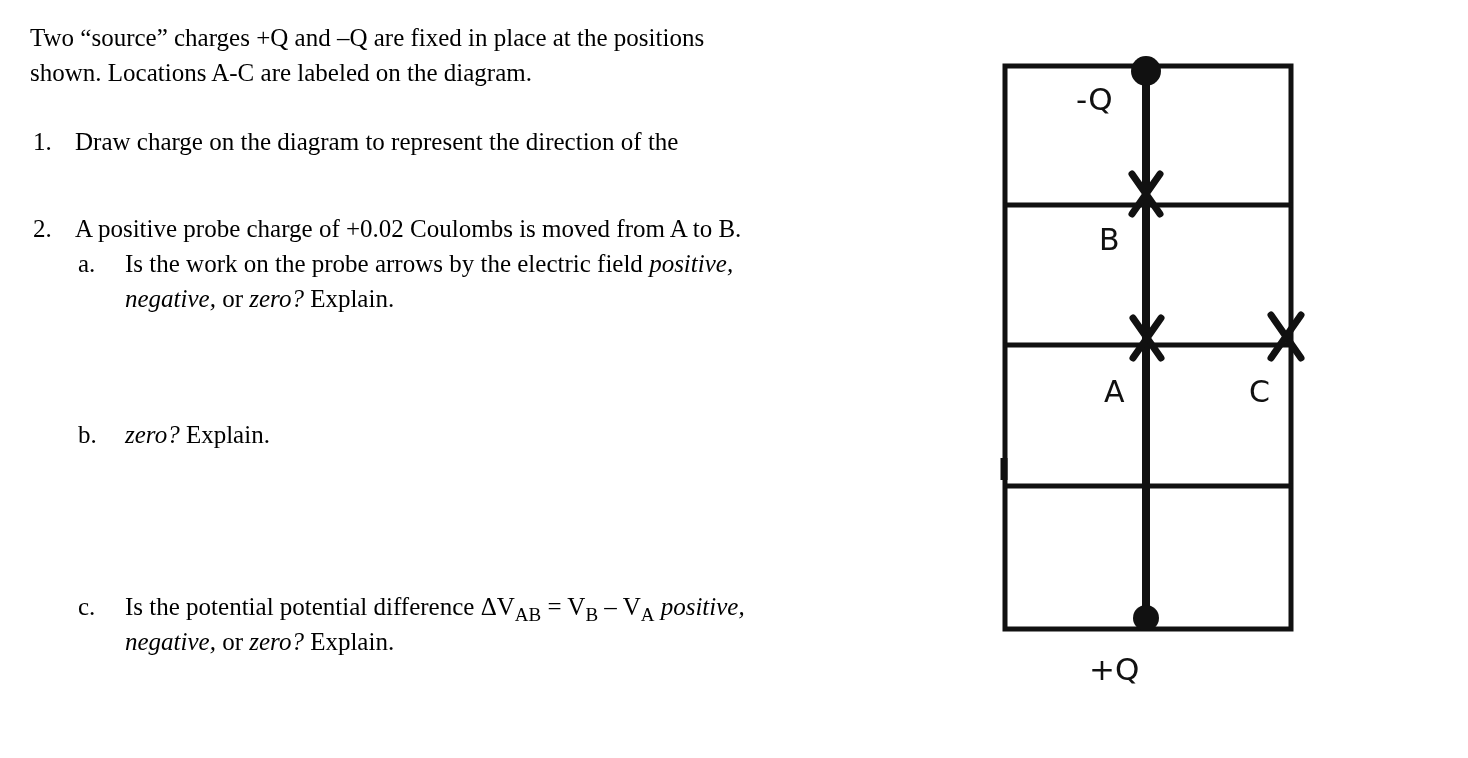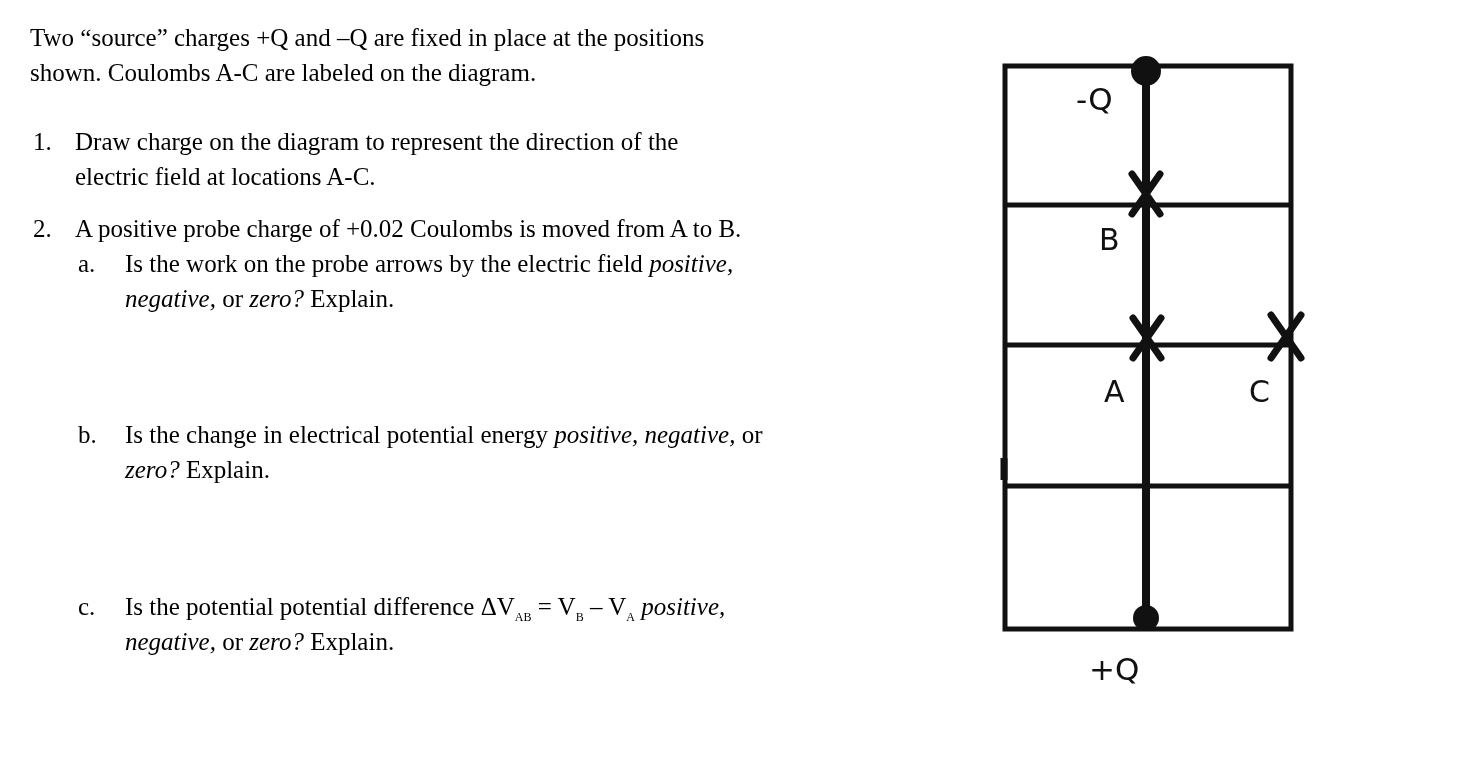--- a/index.html
+++ b/index.html
@@ -20,21 +20,21 @@
     position: absolute;
     font-size: 25px;
     line-height: 35px;
     white-space: nowrap;
   }
   .line { display: block; }
   .num-item { display: flex; }
   .num { flex: none; width: 42px; }
   .sub-num { flex: none; width: 47px; }
   .i { font-style: italic; }
-  sub.vsub { font-size: 12px; line-height: 0; }
+  sub.vsub { font-size: 19px; line-height: 0; }
   
   .intro  { left: 30px;  top: 20px;  }
   .item1  { left: 33px;  top: 124px; }
   .item2  { left: 33px;  top: 211px; }
   .suba   { left: 78px;  top: 246px; }
   .subb   { left: 78px;  top: 417px; }
   .subc   { left: 78px;  top: 589px; }
   
   .diagram {
     position: absolute;
@@ -48,28 +48,27 @@
   .diagram .charge-label { font-size: 31px; }
   .diagram .point-label  { font-size: 30px; }
 </style>
 </head>
 <body>
 
 <div class="page">
 
   <div class="block intro">
     <span class="line">Two “source” charges +Q and –Q are fixed in place at the positions</span>
-    <span class="line">shown. Coulombs A-C are labeled on the diagram.</span>
+    <span class="line">shown. Locations A-C are labeled on the diagram.</span>
   </div>
 
   <div class="block item1 num-item">
     <span class="num">1.</span>
     <span class="body">
       <span class="line">Draw charge on the diagram to represent the direction of the</span>
-      <span class="line">electric field at locations A-C.</span>
     </span>
   </div>
 
   <div class="block item2 num-item">
     <span class="num">2.</span>
     <span class="body">
       <span class="line">A positive probe charge of +0.02 Coulombs is moved from A to B.</span>
     </span>
   </div>
 
@@ -77,21 +76,20 @@
     <span class="sub-num">a.</span>
     <span class="body">
       <span class="line"><span>Is the work on the probe arrows by the electric field </span><span class="i">positive,</span></span>
       <span class="line"><span class="i">negative,</span><span> or </span><span class="i">zero?</span><span>  Explain.</span></span>
     </span>
   </div>
 
   <div class="block subb num-item">
     <span class="sub-num">b.</span>
     <span class="body">
-      <span class="line"><span>Is the change in electrical potential energy </span><span class="i">positive, negative,</span><span> or</span></span>
       <span class="line"><span class="i">zero?</span><span> Explain.</span></span>
     </span>
   </div>
 
   <div class="block subc num-item">
     <span class="sub-num">c.</span>
     <span class="body">
       <span class="line"><span>Is the potential potential difference ΔV</span><sub class="vsub">AB</sub><span> = V</span><sub class="vsub">B</sub><span> – V</span><sub class="vsub">A</sub><span> </span><span class="i">positive,</span></span>
       <span class="line"><span class="i">negative,</span><span> or </span><span class="i">zero?</span><span>  Explain.</span></span>
     </span>

